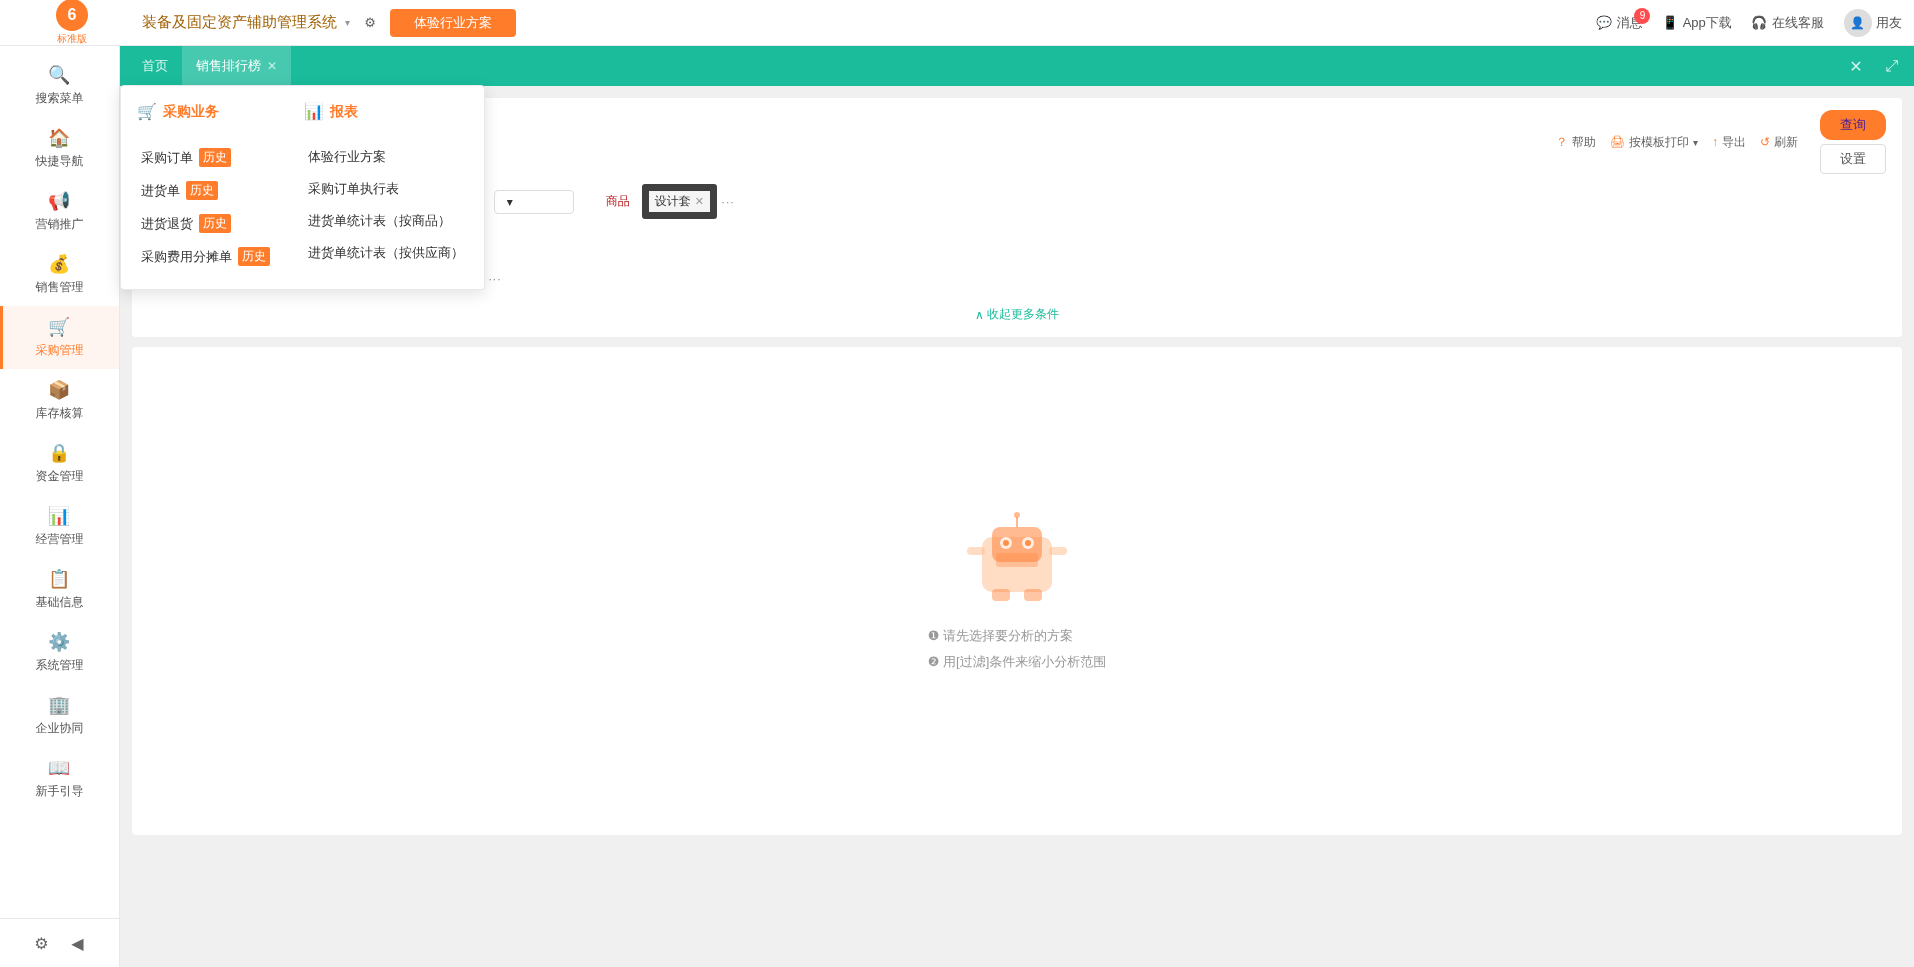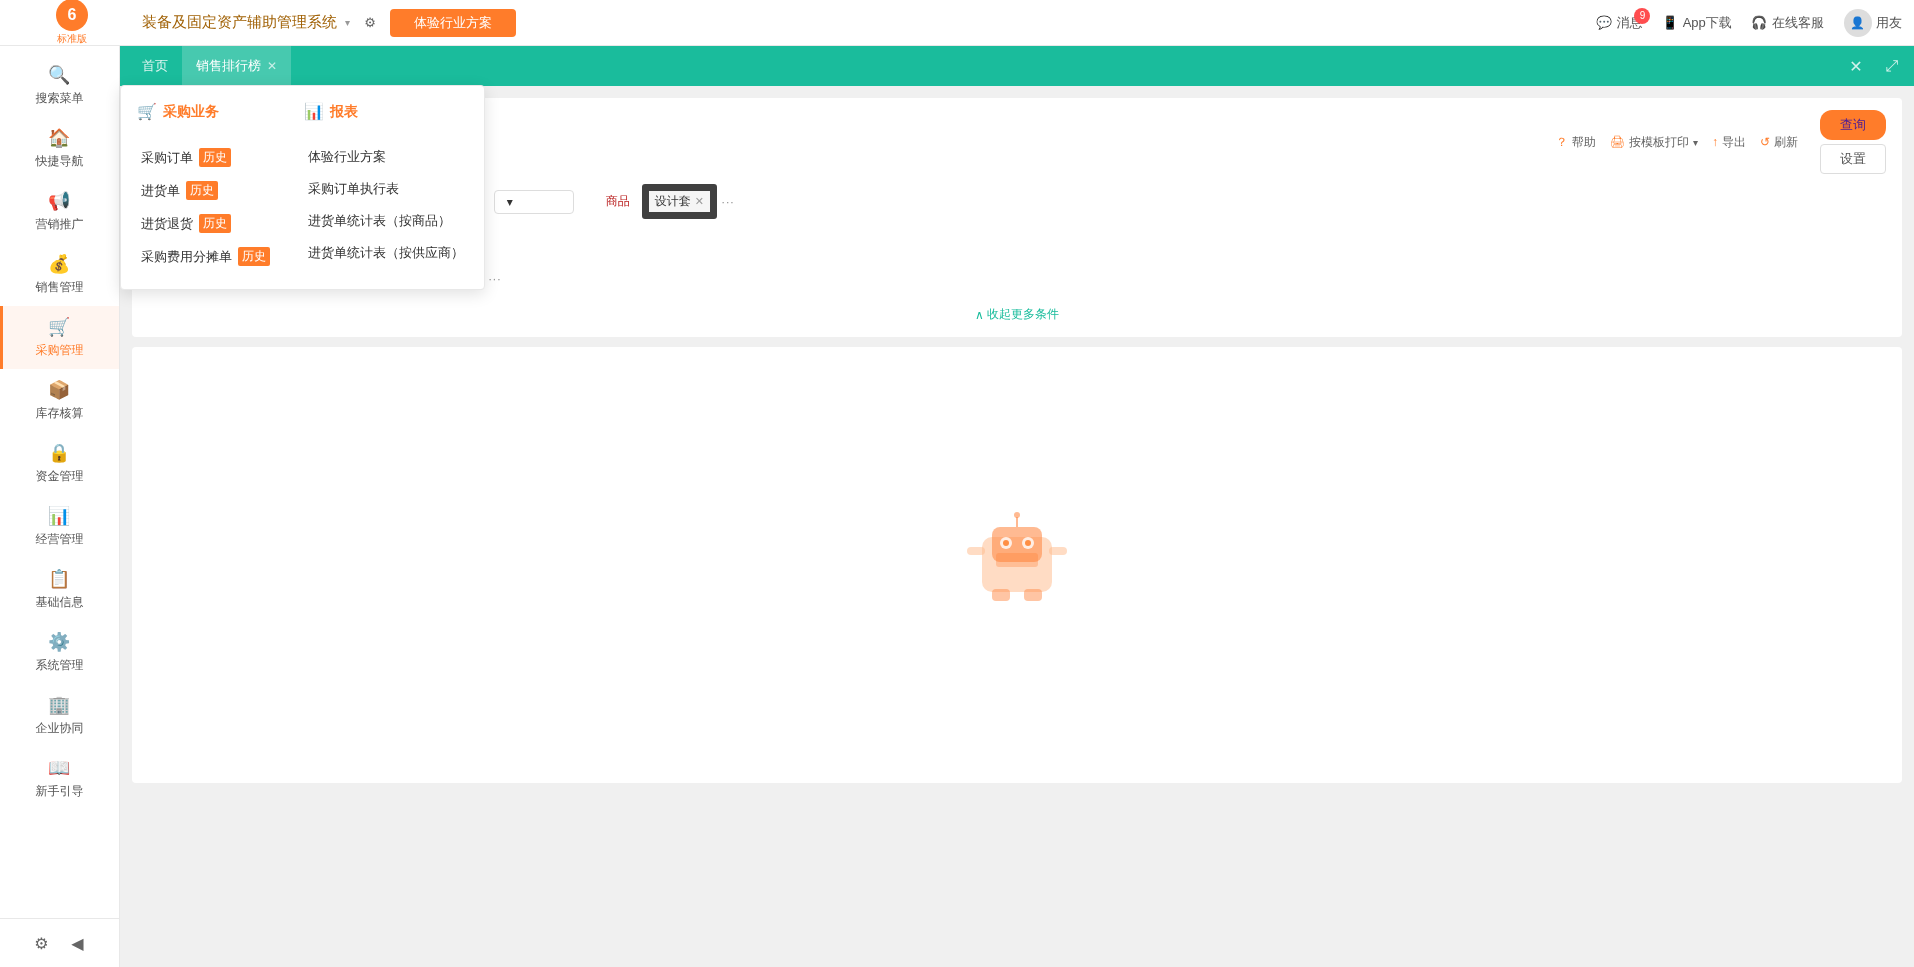--- a/index.html
+++ b/index.html
@@ -627,20 +627,24 @@
               <line x1="55" y1="20" x2="55" y2="10" stroke="#ff8c4a" stroke-width="2" opacity="0.6"></line>
               <circle cx="55" cy="8" r="3" fill="#ff8c4a" opacity="0.6"></circle>
 
               <rect x="5" y="40" width="18" height="8" rx="4" fill="#ffb98a" opacity="0.5"></rect>
               <rect x="87" y="40" width="18" height="8" rx="4" fill="#ffb98a" opacity="0.5"></rect>
 
               <rect x="30" y="82" width="18" height="12" rx="4" fill="#ff8c4a" opacity="0.5"></rect>
               <rect x="62" y="82" width="18" height="12" rx="4" fill="#ff8c4a" opacity="0.5"></rect>
             </svg>
           </div>
+          <ul class="empty-text">
+            <li><span>请先选择要分析的方案</span></li>
+            <li><span>用[过滤]条件来缩小分析范围</span></li>
+          </ul>
         </div>
       </div>
 
     </div>
   </div>
 </div>
 
 <div class="dropdown-menu">
 
   <div class="menu-section">

